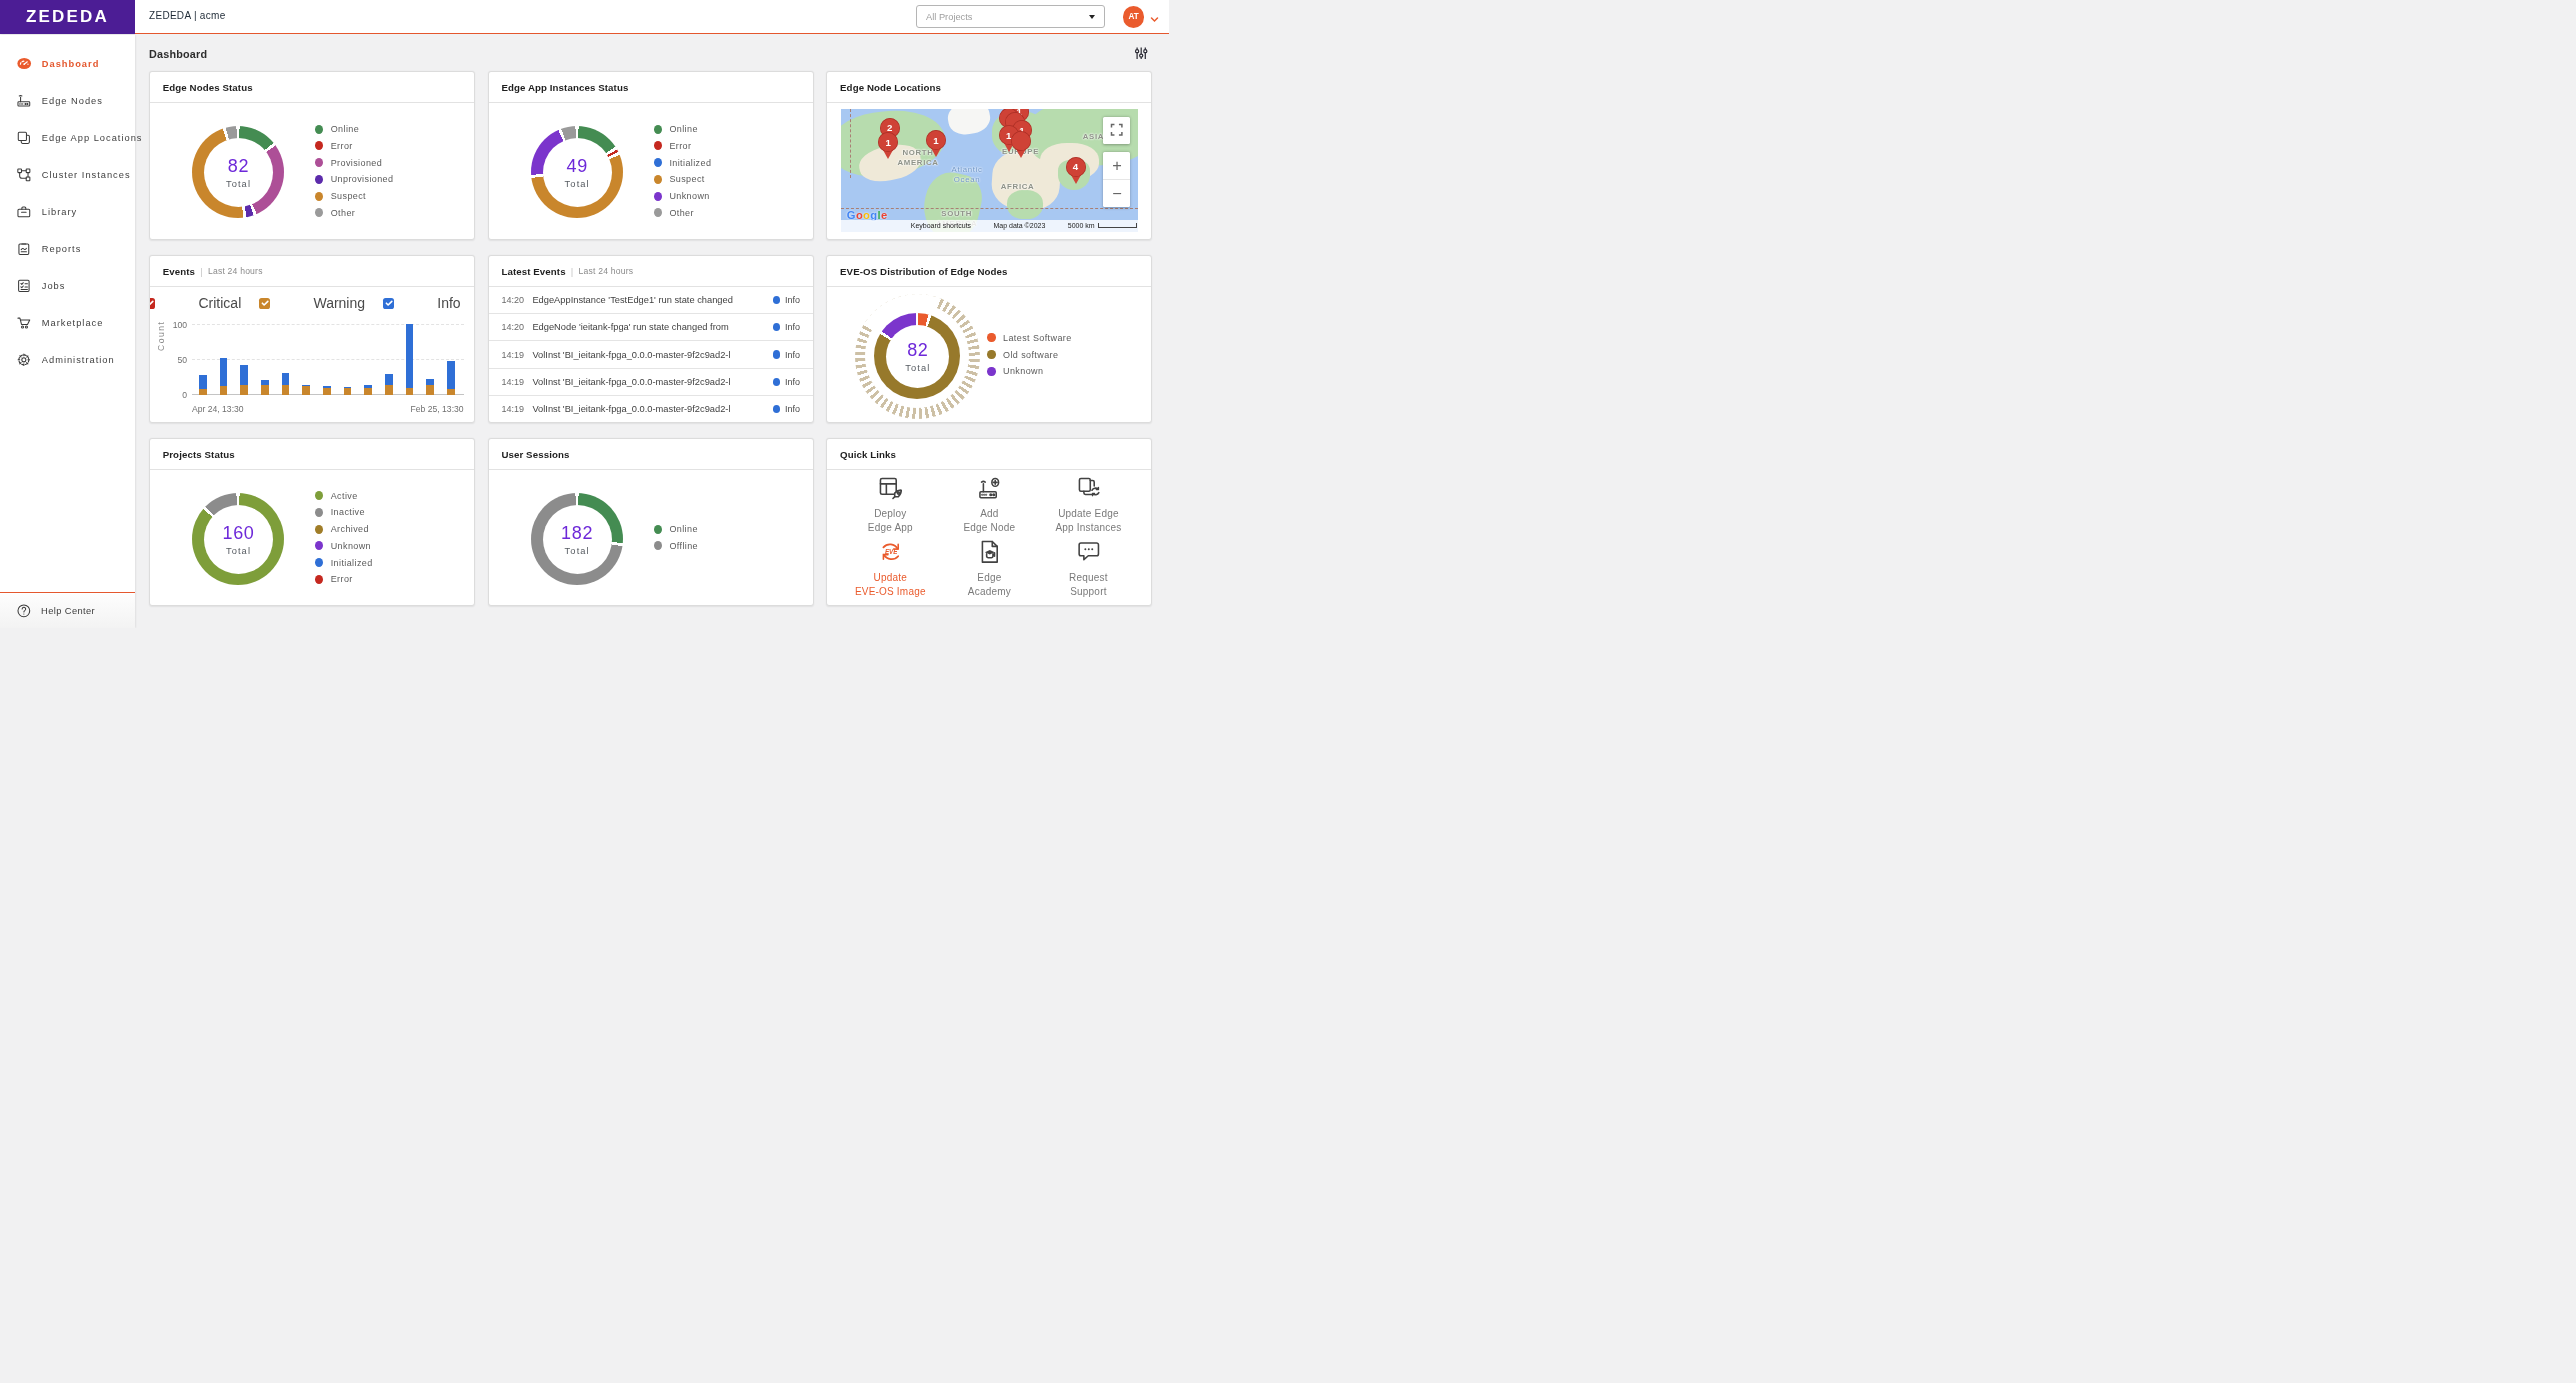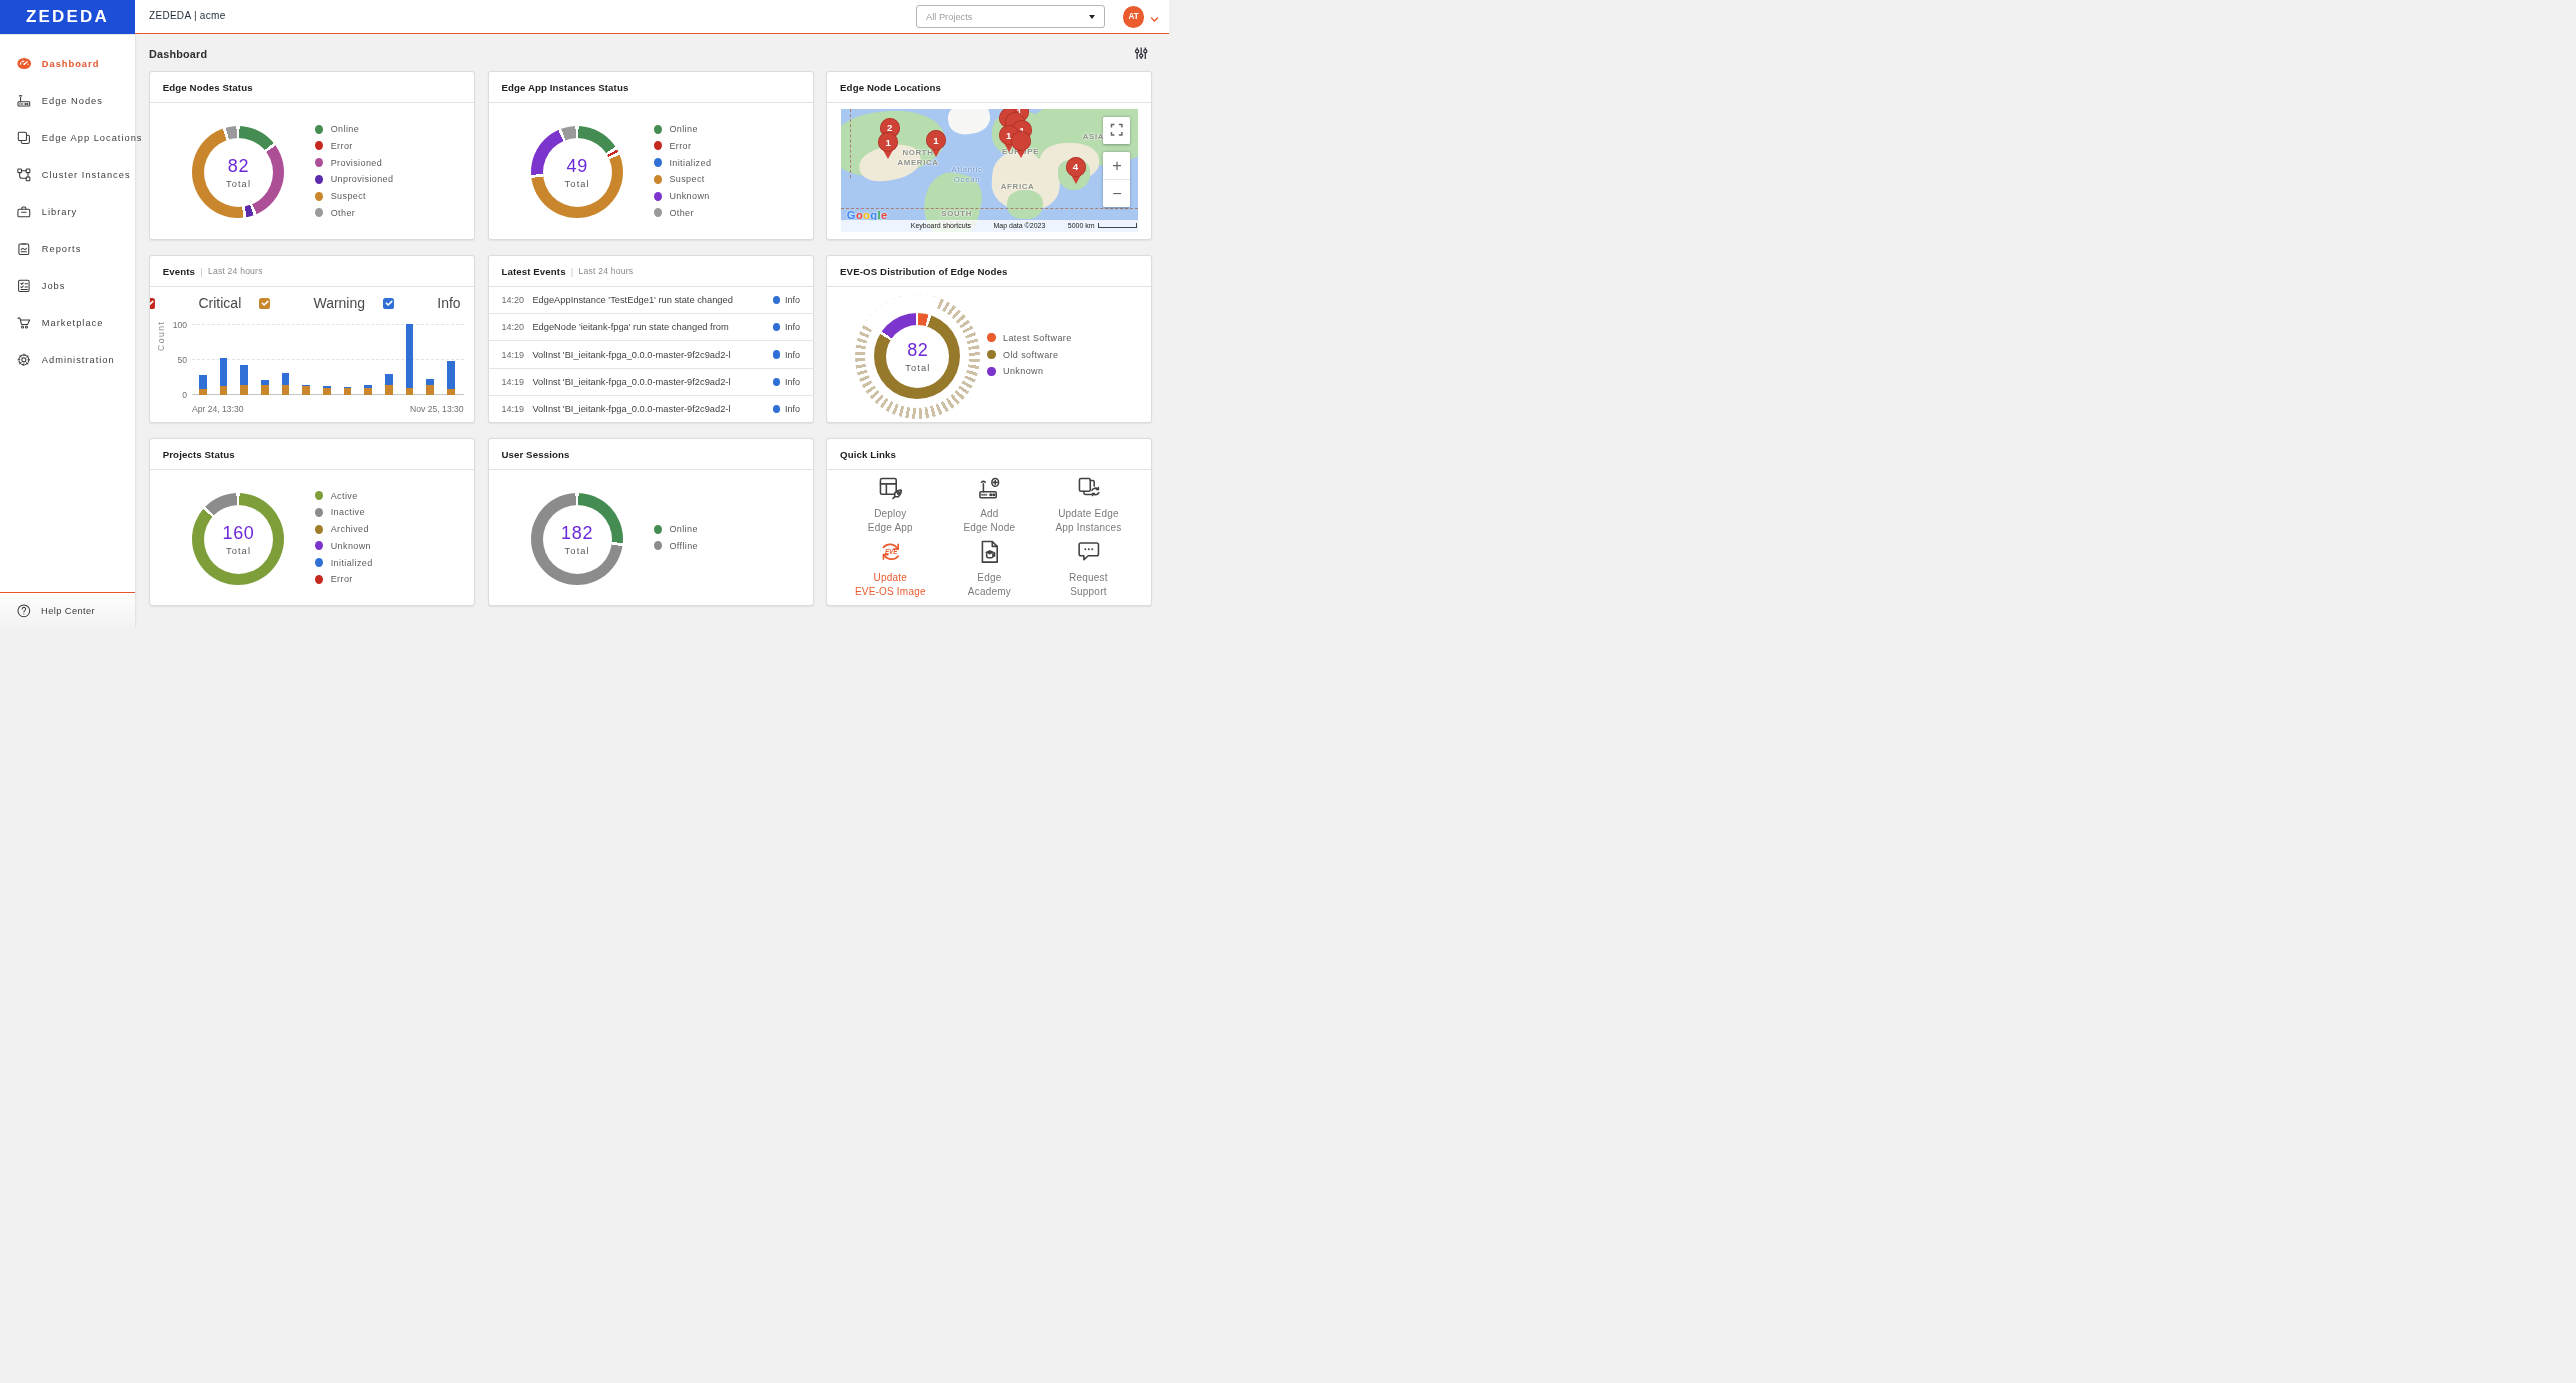--- a/index.html
+++ b/index.html
@@ -1,21 +1,21 @@
 <!DOCTYPE html>
 <html style="font-size:12px"><head>
 <meta charset="utf-8">
 <style>
   * { margin:0; padding:0; box-sizing:border-box; }
   html,body { width:1169px; height:628px; font-family:"Liberation Sans", sans-serif; background:#f1f1f2; overflow:hidden; }
   .app { position:relative; width:1169px; height:628px; }
 
   
   .topbar { position:absolute; left:0; top:0; width:1169px; height:34px; background:#fff; border-bottom:1.5px solid #E4572E; z-index:30; }
-  .logo-block { position:absolute; left:0; top:0; width:135px; height:34px; background:#1d4ed8; display:flex; align-items:center; justify-content:center; }
+  .logo-block { position:absolute; left:0; top:0; width:135px; height:34px; background:#4c1d95; display:flex; align-items:center; justify-content:center; }
   .logo-text { color:#fff; font-size:17px; font-weight:bold; letter-spacing:2.2px; font-stretch:condensed; }
   .org-title { position:absolute; left:149px; top:10.4px; font-size:10px; color:#1e2a36; letter-spacing:0.3px; }
   .project-select { position:absolute; right:64px; top:5.2px; width:189px; height:23px; border:0.7px solid #b5b5b5; border-radius:3px; background:#fff; display:flex; align-items:center; padding:0 9px; cursor:pointer; }
   .project-select .val { color:#9e9e9e; font-size:9.3px; flex:1; }
   .caret-down { width:0; height:0; border-left:3.7px solid transparent; border-right:3.7px solid transparent; border-top:4.5px solid #222; }
   .avatar { position:absolute; right:24.6px; top:6px; width:21.6px; height:21.6px; border-radius:50%; background:#EA5B2D; color:#fff; font-size:8.2px; font-weight:bold; display:flex; align-items:center; justify-content:center; cursor:pointer; }
   .avatar-chevron { position:absolute; right:10.4px; top:12.7px; cursor:pointer; }
 
   
   .sidebar { position:absolute; left:0; top:35px; width:135px; height:593px; background:#fff; box-shadow:0.7px 0 2.2px rgba(0,0,0,.12); z-index:20; }
@@ -514,21 +514,21 @@
               <div class="bar-col">
                 <div style="height: 6px; background: rgb(47, 111, 214);"></div>
                 <div style="height: 9.7px; background: rgb(201, 134, 44);"></div>
               </div>
               <div class="bar-col">
                 <div style="height: 27.6px; background: rgb(47, 111, 214);"></div>
                 <div style="height: 6px; background: rgb(201, 134, 44);"></div>
               </div>
             </div>
             <div class="xlab" style="left: 42px;">Apr 24, 13:30</div>
-            <div class="xlab" style="right: 10.4px;">Nov 25, 13:30</div>
+            <div class="xlab" style="right: 10.4px;">Feb 25, 13:30</div>
           </div>
       </div>
 
       <div class="card">
         <div class="card-header">
           <span class="card-title">Latest Events</span>
           <span class="card-sub-sep">|</span>
           <span class="card-subtitle">Last 24 hours</span>
         </div>
         <div class="card-body">

